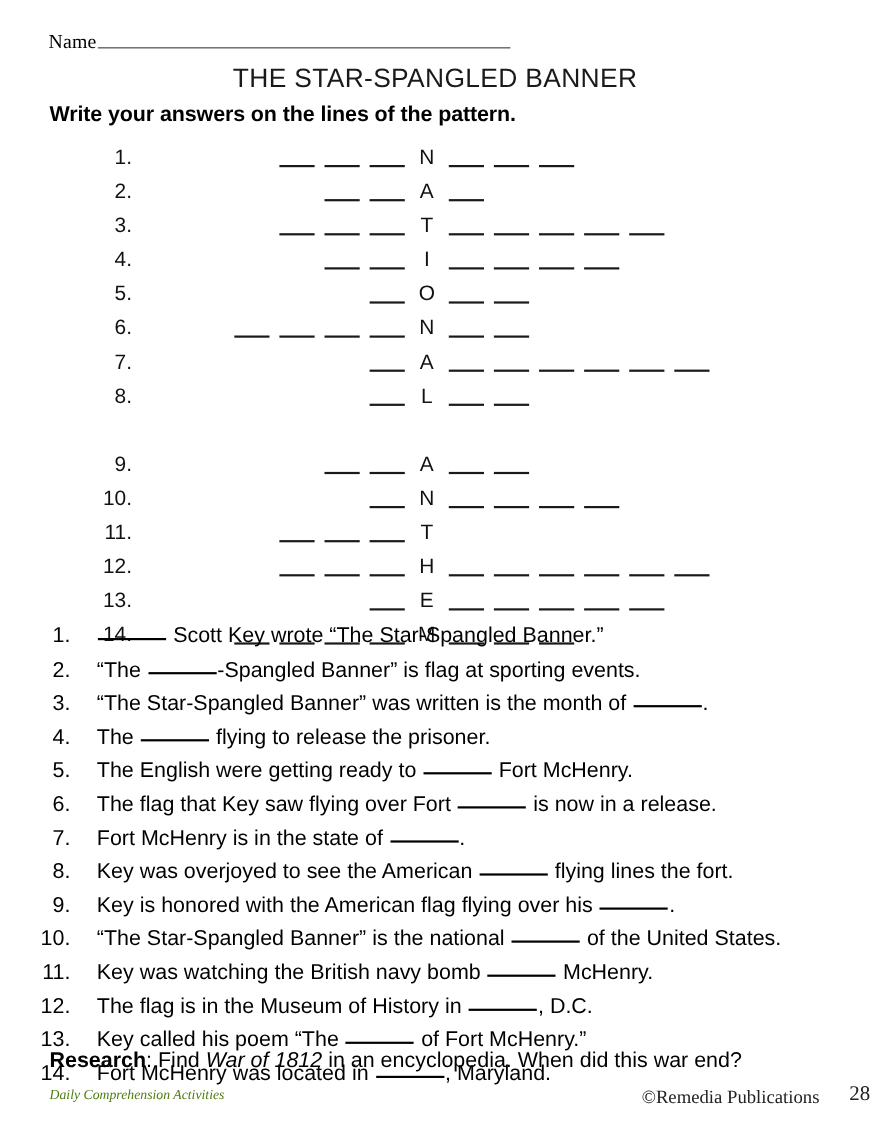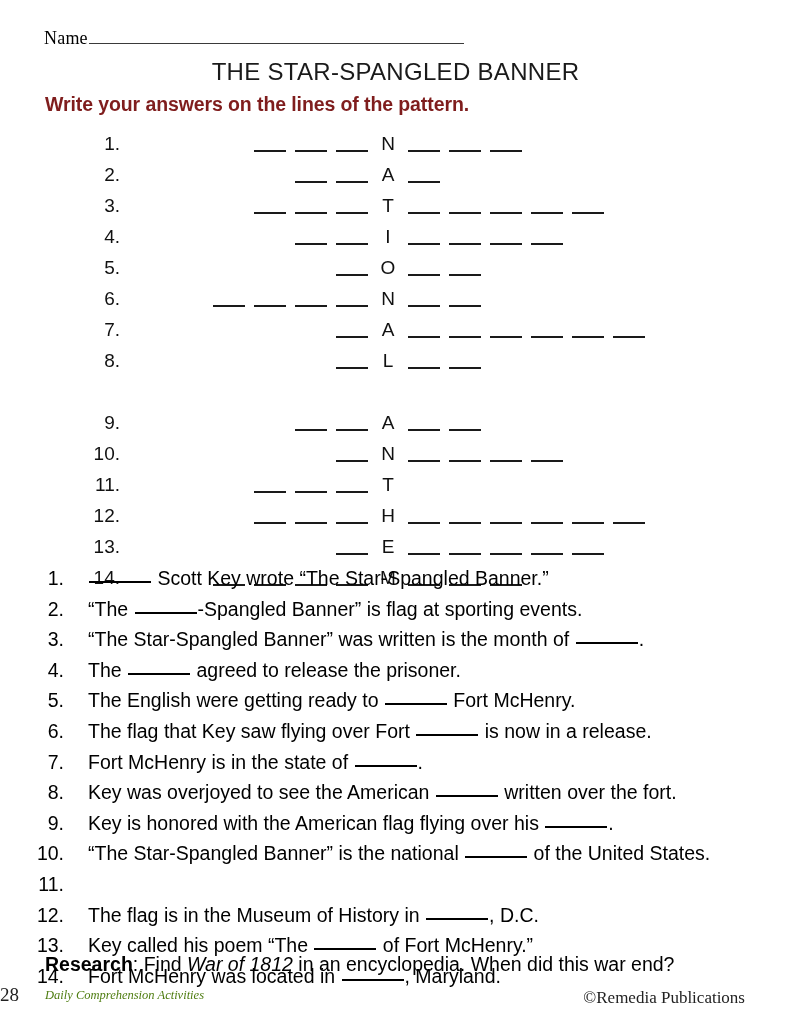--- a/index.html
+++ b/index.html
@@ -59,21 +59,21 @@
   }
 
   
   .directions {
     position: absolute;
     left: 45px;
     top: 93px;
     font-size: 19.5px;
     font-weight: bold;
     letter-spacing: -0.1px;
-    color: #7f1d1d;
+    color: #000000;
     text-align: right;
   }
 
   
   .puzzle {
     position: absolute;
     left: 0;
     top: 128px;
     width: 791px;
   }
@@ -178,22 +178,22 @@
     top: 988px;
     font-family: "Liberation Serif", serif;
     font-style: italic;
     font-size: 12.5px;
     color: #4d7c0f;
   }
   .footer-center {
     position: absolute;
     left: 0;
     top: 984px;
-    width: 688px;
-    text-align: left;
+    width: 791px;
+    text-align: right;
     font-family: "Liberation Serif", serif;
     font-size: 19px;
     color: #222;
   }
   .footer-right {
     position: absolute;
     right: 46px;
     top: 988px;
     font-family: Liberation Serif, serif;
     font-size: 17px;
@@ -412,48 +412,49 @@
       <div class="q-row">
         <div class="q-num">2.</div>
         <div class="q-text"><span>“The </span><span class="fill"></span><span>-Spangled Banner” is flag at sporting events.</span></div>
       </div>
       <div class="q-row">
         <div class="q-num">3.</div>
         <div class="q-text"><span>“The Star-Spangled Banner” was written is the month of </span><span class="fill"></span><span>.</span></div>
       </div>
       <div class="q-row">
         <div class="q-num">4.</div>
-        <div class="q-text"><span>The </span><span class="fill"></span><span> agreed to release the prisoner.</span></div>
+        <div class="q-text"><span>The </span><span class="fill"></span><span> flying to release the prisoner.</span></div>
       </div>
       <div class="q-row">
         <div class="q-num">5.</div>
         <div class="q-text"><span>The English were getting ready to </span><span class="fill"></span><span> Fort McHenry.</span></div>
       </div>
       <div class="q-row">
         <div class="q-num">6.</div>
         <div class="q-text"><span>The flag that Key saw flying over Fort </span><span class="fill"></span><span> is now in a release.</span></div>
       </div>
       <div class="q-row">
         <div class="q-num">7.</div>
         <div class="q-text"><span>Fort McHenry is in the state of </span><span class="fill"></span><span>.</span></div>
       </div>
       <div class="q-row">
         <div class="q-num">8.</div>
-        <div class="q-text"><span>Key was overjoyed to see the American </span><span class="fill"></span><span> written over the fort.</span></div>
+        <div class="q-text"><span>Key was overjoyed to see the American </span><span class="fill"></span><span> flying lines the fort.</span></div>
       </div>
       <div class="q-row">
         <div class="q-num">9.</div>
         <div class="q-text"><span>Key is honored with the American flag flying over his </span><span class="fill"></span><span>.</span></div>
       </div>
       <div class="q-row">
         <div class="q-num">10.</div>
         <div class="q-text"><span>“The Star-Spangled Banner” is the national </span><span class="fill"></span><span> of the United States.</span></div>
       </div>
       <div class="q-row">
         <div class="q-num">11.</div>
+        <div class="q-text"><span>Key was watching the British navy bomb </span><span class="fill"></span><span> McHenry.</span></div>
       </div>
       <div class="q-row">
         <div class="q-num">12.</div>
         <div class="q-text"><span>The flag is in the Museum of History in </span><span class="fill"></span><span>, D.C.</span></div>
       </div>
       <div class="q-row">
         <div class="q-num">13.</div>
         <div class="q-text"><span>Key called his poem “The </span><span class="fill"></span><span> of Fort McHenry.”</span></div>
       </div>
       <div class="q-row">

